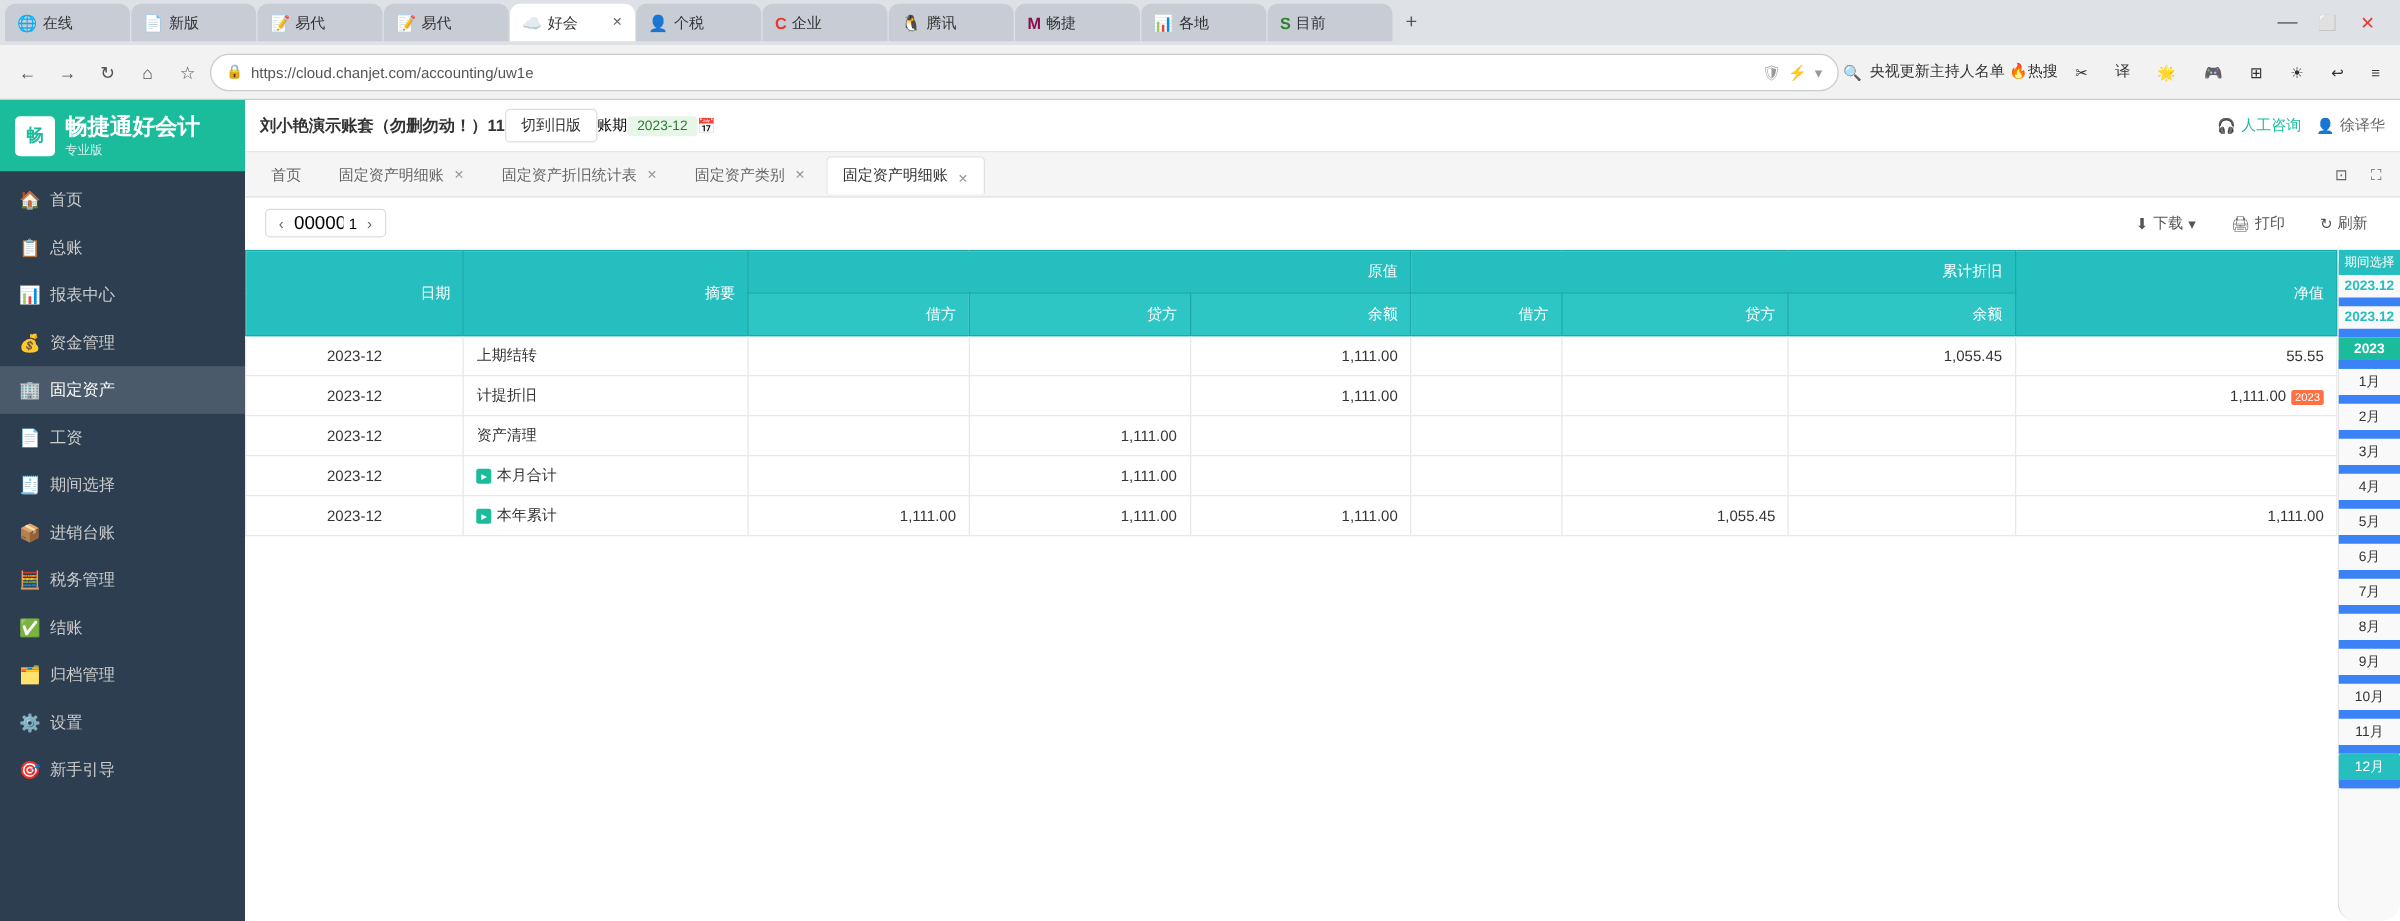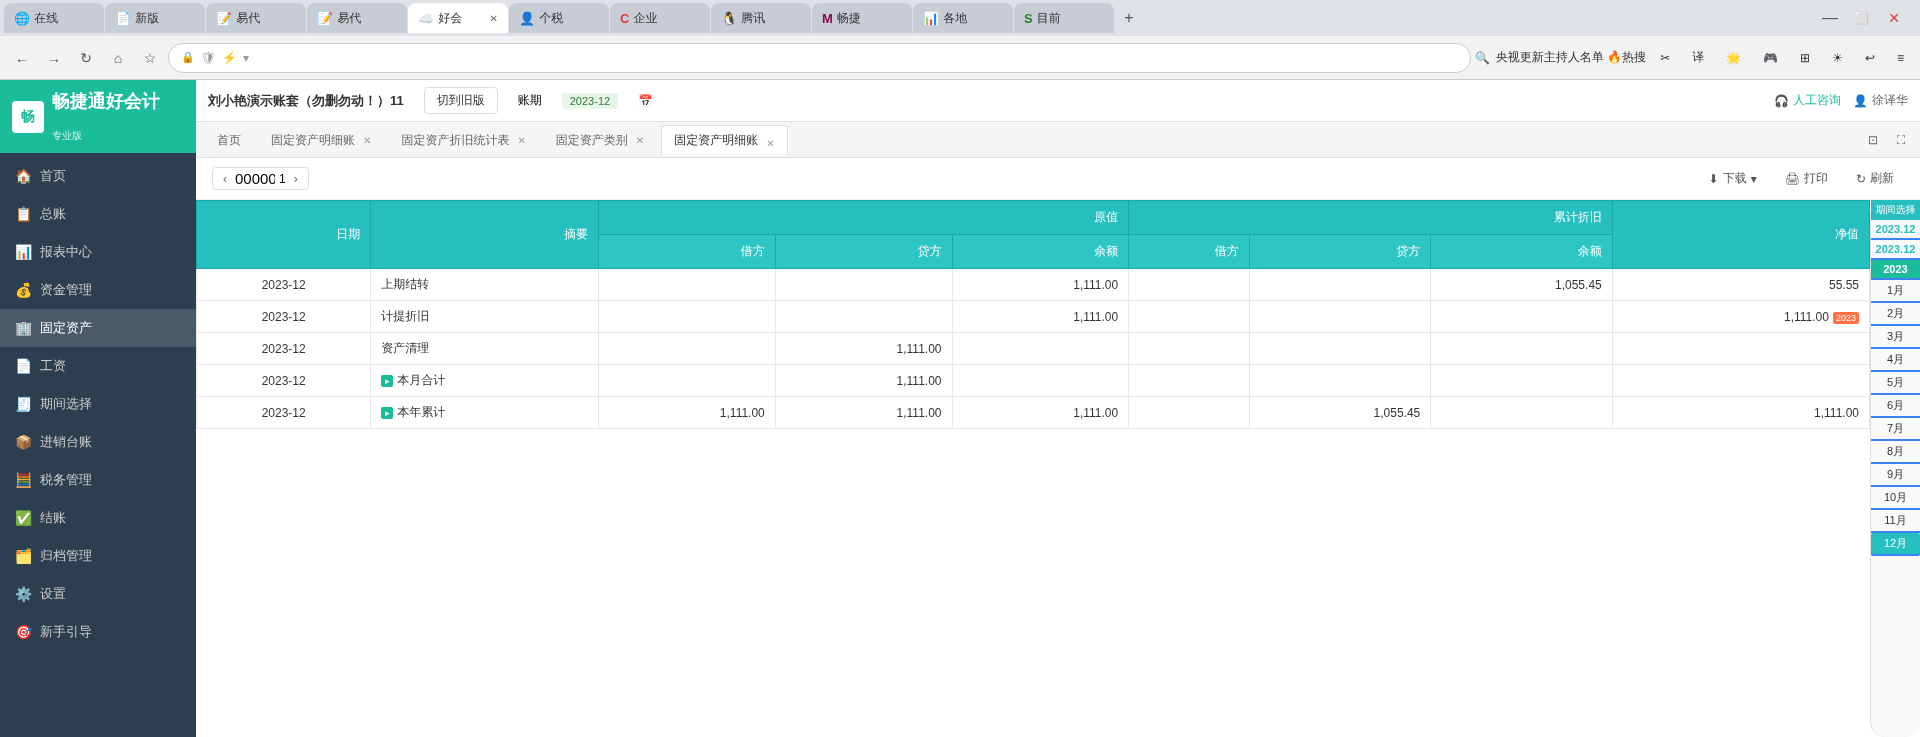--- a/index.html
+++ b/index.html
@@ -20,28 +20,28 @@
     .nav-extra-btn { padding: 2px 8px; font-size: 12px; color: #333; cursor: pointer; border-radius: 4px; }
 
     
     .app-container { display: flex; height: calc(737px - 80px); }
 
     
     .sidebar { width: 196px; background: #2c3e50; display: flex; flex-direction: column; height: 100%; }
     .sidebar-header { background: #1abc9c; padding: 10px 12px; display: flex; align-items: center; gap: 8px; }
     .sidebar-logo { width: 32px; height: 32px; background: #fff; border-radius: 4px; display: flex; align-items: center; justify-content: center; color: #1abc9c; font-weight: bold; font-size: 14px; }
     .sidebar-title { color: #fff; font-size: 18px; font-weight: bold; line-height: 1.3; }
-    .sidebar-subtitle { color: rgba(255,255,255,0.8); font-size: 10px; margin-top: 16px; }
+    .sidebar-subtitle { color: rgba(255,255,255,0.8); font-size: 10px; }
     .sidebar-nav { flex: 1; overflow-y: auto; padding: 4px 0; }
     .sidebar-item { display: flex; align-items: center; gap: 8px; padding: 10px 16px; color: #ccc; cursor: pointer; font-size: 13px; }
     .sidebar-item.active { background: rgba(255,255,255,0.15); color: #fff; }
     .sidebar-item-icon { width: 16px; height: 16px; display: flex; align-items: center; justify-content: center; font-size: 14px; }
 
     
-    .top-bar { height: 42px; background: #fff; border-bottom: 1px solid #e0e0e0; display: flex; align-items: center; padding: 0 12px; gap: 20px; }
+    .top-bar { height: 42px; background: #fff; border-bottom: 1px solid #e0e0e0; display: flex; align-items: center; padding: 0 12px; gap: 0; }
     .company-name { font-size: 13px; color: #333; font-weight: bold; }
     .period-badge { background: #e8f5e9; color: #2e7d32; padding: 2px 8px; border-radius: 3px; font-size: 11px; }
     .top-bar-btn { padding: 4px 12px; border: 1px solid #ddd; border-radius: 4px; background: #fff; color: #333; font-size: 12px; cursor: pointer; }
     .top-bar-right { margin-left: auto; display: flex; align-items: center; gap: 12px; }
     .help-btn { color: #1abc9c; font-size: 12px; cursor: pointer; display: flex; align-items: center; gap: 4px; }
     .user-btn { color: #666; font-size: 12px; cursor: pointer; display: flex; align-items: center; gap: 4px; }
 
     
     .page-tabs { display: flex; align-items: center; height: 36px; background: #f5f5f5; border-bottom: 1px solid #e0e0e0; padding: 0 8px; gap: 4px; }
     .page-tab { display: flex; align-items: center; gap: 4px; padding: 6px 12px; border-radius: 4px 4px 0 0; font-size: 12px; color: #666; cursor: pointer; border: 1px solid transparent; border-bottom: none; }
@@ -67,21 +67,21 @@
     .data-table td.number { text-align: right; }
     .data-table td.center { text-align: center; }
     .sub-header th { background: #2ec5c5; }
     .row-icon { display: inline-block; width: 12px; height: 12px; background: #1abc9c; color: #fff; border-radius: 2px; font-size: 9px; text-align: center; line-height: 12px; margin-right: 4px; }
 
     .content-body { display: flex; flex: 1; overflow: hidden; }
     .main-table-area { flex: 1; overflow: auto; }
 
     .period-selector { display: flex; flex-direction: column; width: 50px; border-left: 1px solid #ddd; background: #f9f9f9; font-size: 11px; border-radius: 15px; }
     .period-title { background: #26bfbf; color: #fff; text-align: center; padding: 3px 2px; font-size: 10px; writing-mode: horizontal-tb; }
-    .period-row { padding: 3px 4px; text-align: center; border-bottom: 2px solid #3b82f6; cursor: pointer; color: #333; }
+    .period-row { padding: 3px 4px; text-align: center; border-bottom: 7px solid #3b82f6; cursor: pointer; color: #333; }
     .period-row.highlight { background: #26bfbf; color: #fff; border-radius: 2px; }
     .period-row.selected-date { color: #26bfbf; font-weight: bold; }
   </style>
 </head>
 <body>
 
 <div class="browser-chrome">
 
   <div class="tab-bar">
     <div class="tab">
@@ -138,20 +138,21 @@
   </div>
 
   <div class="browser-nav">
     <div class="nav-btn">←</div>
     <div class="nav-btn">→</div>
     <div class="nav-btn">↻</div>
     <div class="nav-btn">⌂</div>
     <div class="nav-btn">☆</div>
     <div class="address-bar">
       <span style="color:#27ae60; font-size:11px;">🔒</span>
+      <span class="address-text">https://cloud.chanjet.com/accounting/uw1e</span>
       <span style="color:#999; font-size:12px;">🛡</span>
       <span style="color:#e67e22; font-size:12px;">⚡</span>
       <span style="color:#999; font-size:12px;">▾</span>
     </div>
     <div class="nav-extras">
       <span style="font-size:12px; color:#555;">🔍</span>
       <span style="font-size:12px; color:#333;">央视更新主持人名单 🔥热搜</span>
       <div class="nav-extra-btn">✂</div>
       <div class="nav-extra-btn">译</div>
       <div class="nav-extra-btn">🌟</div>

